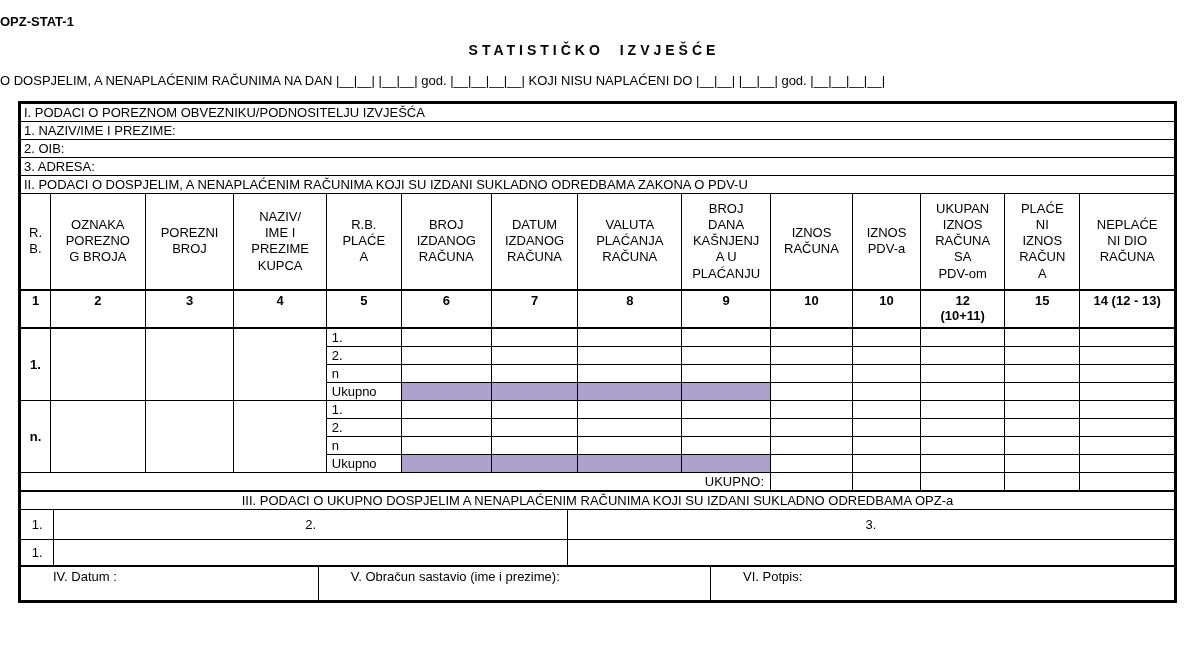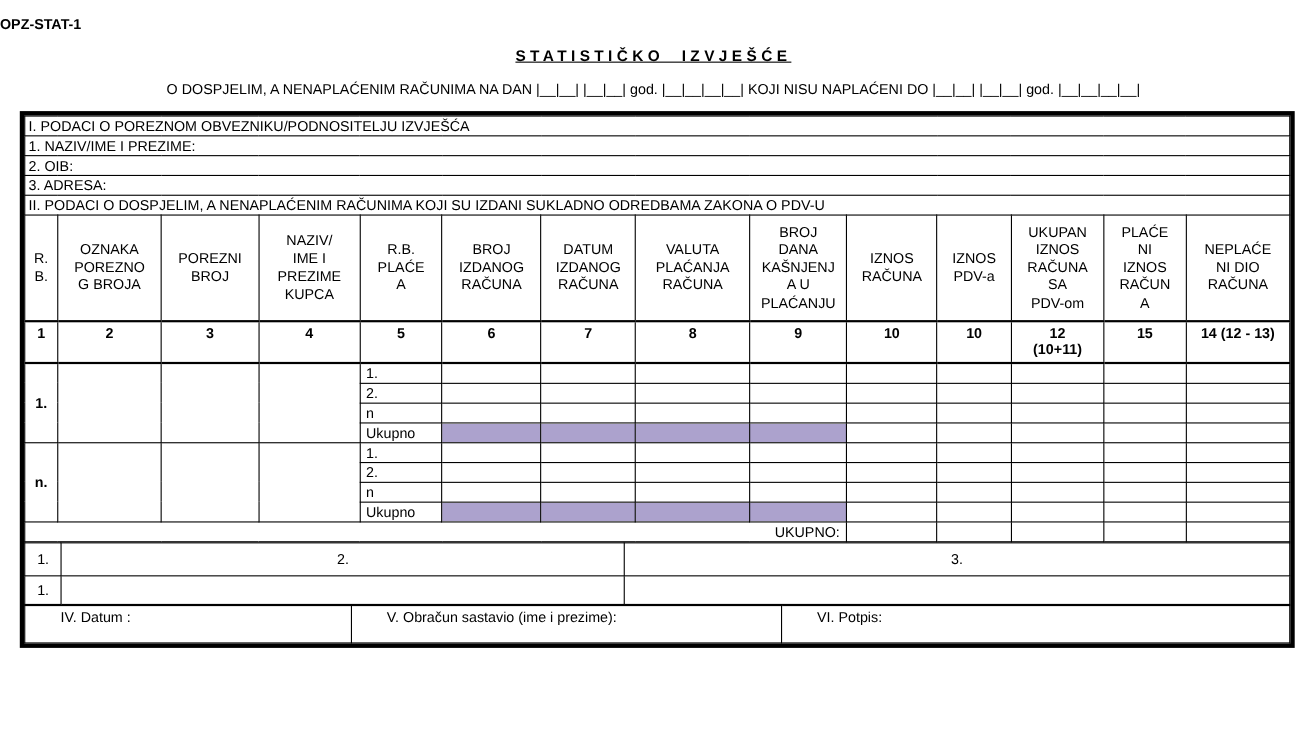--- a/index.html
+++ b/index.html
@@ -9,27 +9,27 @@
     width: 1188px; height: 672px;
     background: #ffffff; color: #000000;
     font-family: "Liberation Sans", sans-serif;
   }
   .form-code {
     text-align: left; padding: 14px 84px 0 0;
     font-weight: bold; font-size: 13px;
   }
   .form-title {
     text-align: center; font-weight: bold; font-size: 14px;
-    letter-spacing: 4px; word-spacing: 8px; margin-top: 13px; text-decoration: underline;
+    letter-spacing: 4px; word-spacing: 8px; margin-top: 13px;
   }
   .form-subtitle {
-    text-align: center; font-size: 13px; margin-top: 15px;
+    text-align: left; font-size: 13px; margin-top: 15px;
     white-space: nowrap;
   }
-  .form-body { margin: 13px 11px 0 18px; border: 4px solid #000000; }
+  .form-body { margin: 13px 11px 0 18px; border: 2px solid #000000; }
   table.t { width: 100%; border-collapse: collapse; table-layout: fixed; }
   .t td {
     border: 1px solid #000; font-size: 13px; padding: 1px 3px;
     overflow: hidden; vertical-align: middle;
   }
   tr.h17 > td { height: 16px; }
   tr.h18 > td { height: 17px; }
   td.sec { text-align: left; }
   td.center { text-align: center; }
   tr.colhead > td {
@@ -277,20 +277,23 @@
     </tbody>
       </table>
 
     <table class="t">
       <colgroup>
         <col style="width:2.9%">
           <col style="width:44.5%">
           <col style="width:52.6%">
       </colgroup>
       <tbody>
+          <tr class="h18">
+            <td colspan="3" class="center">III. PODACI O UKUPNO DOSPJELIM A NENAPLAĆENIM RAČUNIMA KOJI SU IZDANI SUKLADNO ODREDBAMA OPZ-a</td>
+          </tr>
       <tr class="t3num">
         <td>1.</td>
         <td>2.</td>
         <td>3.</td>
       </tr>
       <tr class="t3data">
         <td>1.</td>
         <td></td>
         <td></td>
       </tr>

